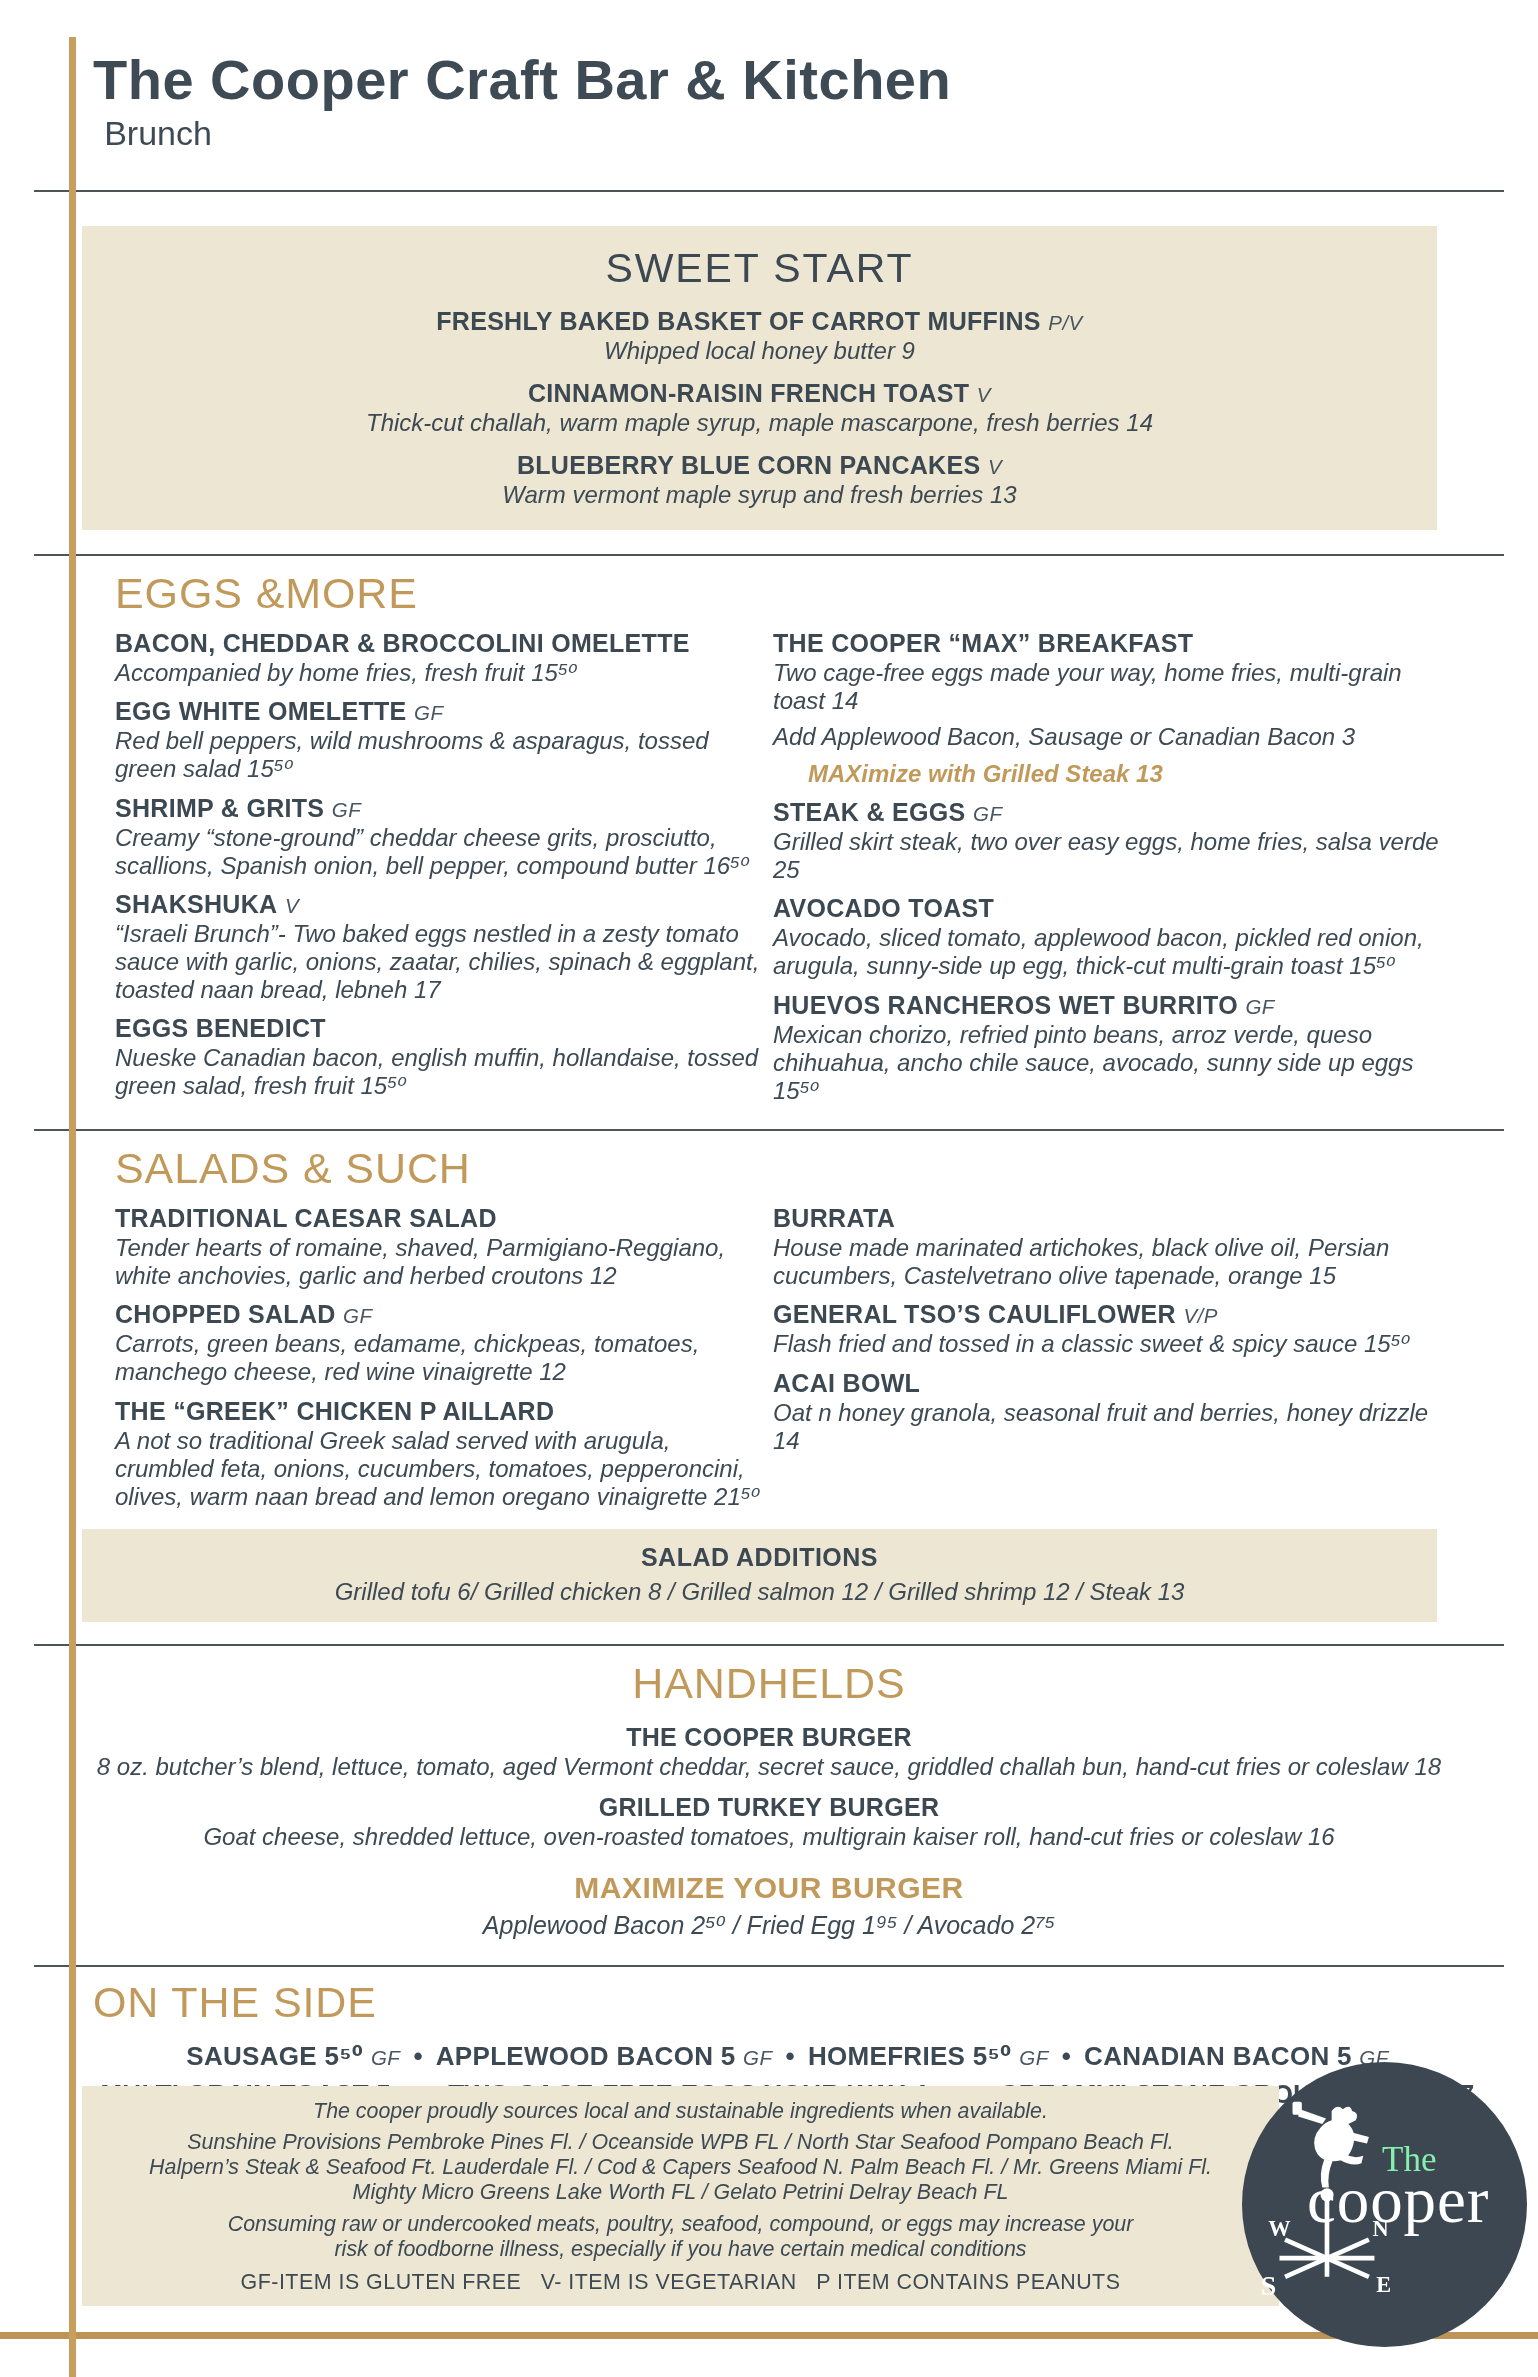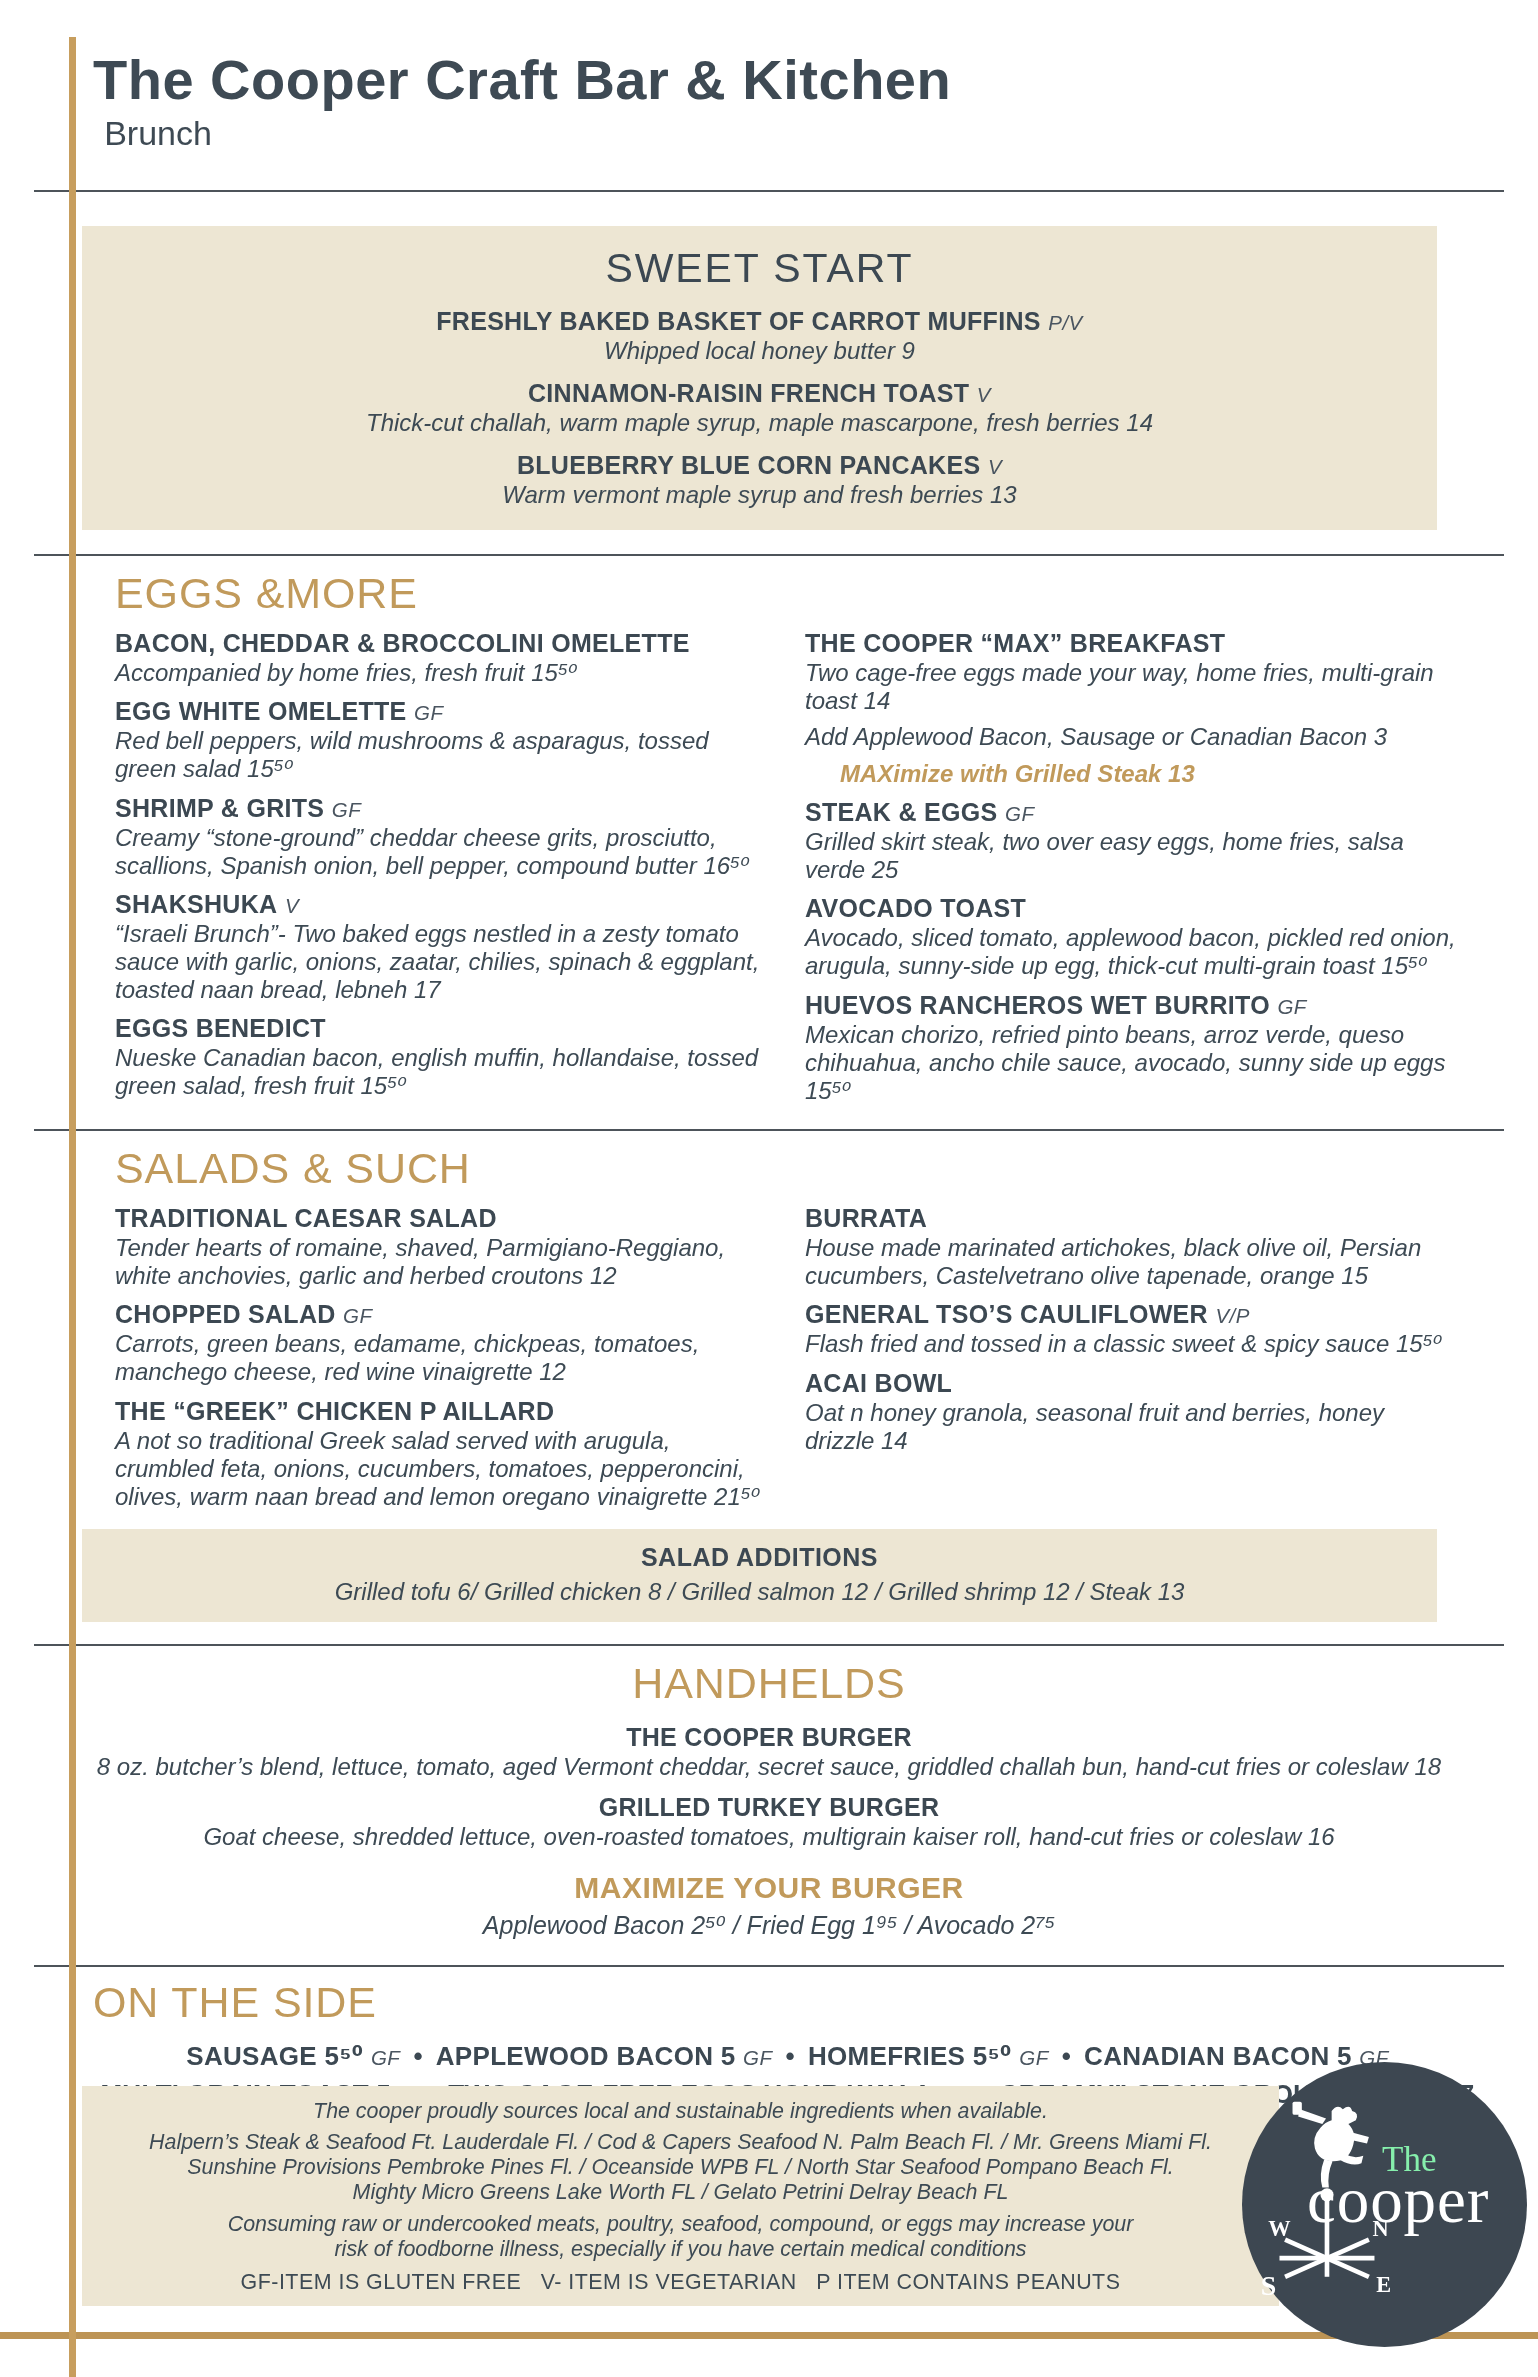--- a/index.html
+++ b/index.html
@@ -24,21 +24,21 @@
   .sweet-title{font-size:41px;line-height:45px;letter-spacing:1.9px;margin-bottom:15px;color:#3c4852;}
   .c-item{margin-bottom:13px;}
   .c-item:last-child{margin-bottom:0;}
   .nm{font-size:25px;line-height:31px;font-weight:700;letter-spacing:0.3px;color:#3c4852;}
   .tag{font-size:20.5px;font-style:italic;font-weight:400;color:#4a5560;margin-left:7.5px;letter-spacing:0.5px;}
   .desc{font-size:24px;line-height:28px;font-style:italic;color:#3d4a54;}
   .rule-2{margin-top:24px;}
   
   .section{padding:13px 80px 0 115px;}
   .gold-h{font-size:43px;line-height:48px;color:#c19a5b;letter-spacing:0.9px;font-weight:400;margin:0 0 11.2px 0;}
-  .cols{display:grid;grid-template-columns:658px 1fr;column-gap:32px;}
+  .cols{display:grid;grid-template-columns:658px 1fr;}
   .mi{margin-bottom:9.3px;}
   .mi-desc{font-size:24px;line-height:28px;font-style:italic;color:#3d4a54;}
   .add-line{font-size:24px;line-height:28px;font-style:italic;color:#3d4a54;margin-top:8.4px;}
   .max-line{font-size:24px;line-height:28px;font-style:italic;font-weight:700;color:#c19a5b;margin:8.4px 0 0 35px;}
   .rule-3{margin-top:15px;}
   
   .additions{margin-top:9.3px;padding:13px 0 15px;}
   .add-title{font-size:25px;line-height:31px;font-weight:700;letter-spacing:0.5px;color:#3c4852;}
   .add-items{font-size:24px;line-height:30px;font-style:italic;color:#3d4a54;margin-top:3.7px;}
   .rule-4{margin-top:22.4px;}
@@ -217,22 +217,22 @@
         <span>SAUSAGE 5⁵⁰</span><span class="tag">GF</span><span class="dot">•</span><span>APPLEWOOD BACON 5</span><span class="tag">GF</span><span class="dot">•</span><span>HOMEFRIES 5⁵⁰</span><span class="tag">GF</span><span class="dot">•</span><span>CANADIAN BACON 5</span><span class="tag">GF</span>
       </div>
       <div class="side-line">
         <span>MULTI GRAIN TOAST 5</span><span class="tag">V</span><span class="dot">•</span><span>TWO CAGE-FREE EGGS YOUR WAY 4</span><span class="tag">GF</span><span class="dot">•</span><span>CREAMY” STONE GROUND” GRITS 7</span>
       </div>
     </div>
   </div>
 
   <div class="footer-band">
     <div class="f-note">The cooper proudly sources local and sustainable ingredients when available.</div>
+    <div class="f-src">Sunshine Provisions Pembroke Pines  Fl. /  Oceanside WPB FL  /  North Star Seafood Pompano Beach Fl.</div>
     <div class="f-src">Halpern’s Steak &amp; Seafood Ft. Lauderdale Fl.  /  Cod &amp; Capers Seafood N. Palm Beach Fl. /  Mr. Greens Miami Fl.</div>
-    <div class="f-src">Sunshine Provisions Pembroke Pines  Fl. /  Oceanside WPB FL  /  North Star Seafood Pompano Beach Fl.</div>
     <div class="f-src">Mighty Micro Greens Lake Worth FL / Gelato Petrini Delray Beach  FL</div>
     <div class="f-disc">Consuming raw or undercooked meats, poultry, seafood, compound, or eggs may increase your risk of foodborne illness, especially if you have certain medical conditions</div>
     <div class="f-legend">GF-ITEM IS GLUTEN FREE   V- ITEM IS VEGETARIAN   P ITEM CONTAINS PEANUTS</div>
   </div>
 
   <div class="logo">
     <svg class="vane" width="149" height="224" viewBox="0 0 160 240">
       <g fill="#ffffff" stroke="none">
 
         <path d="M78 18 q6 -8 12 -2 q8 -6 10 2 q8 2 4 10 l-8 4 q10 10 4 26 q-5 14 -20 14 q-16 0 -20 -14 q-3 -12 6 -22 q5 -6 12 -8 z"></path>

